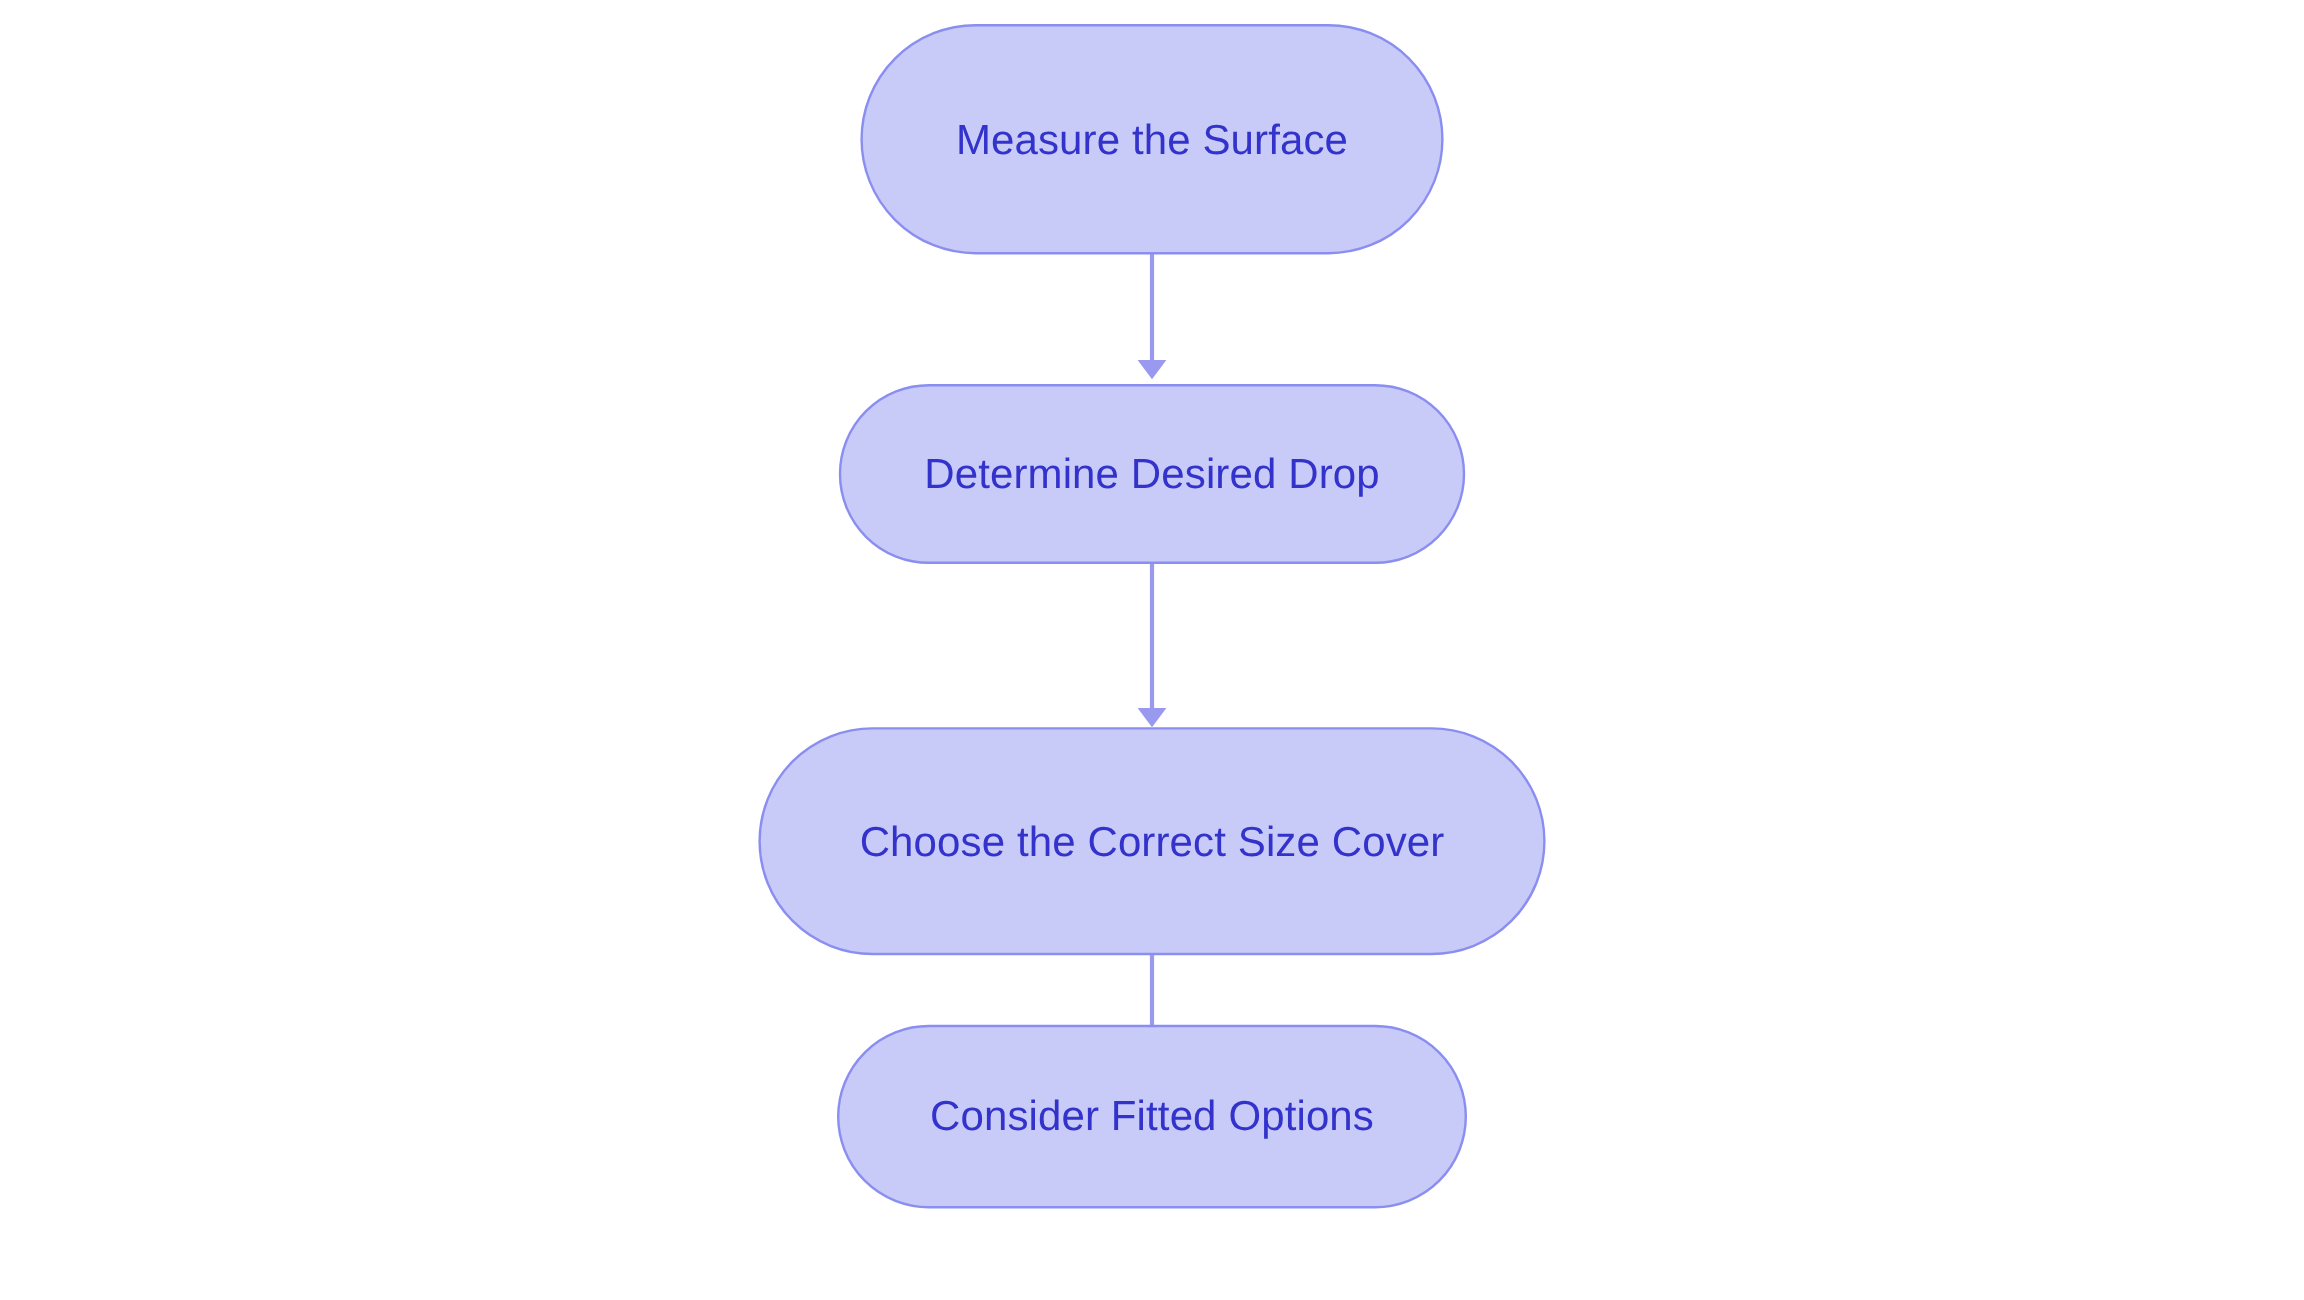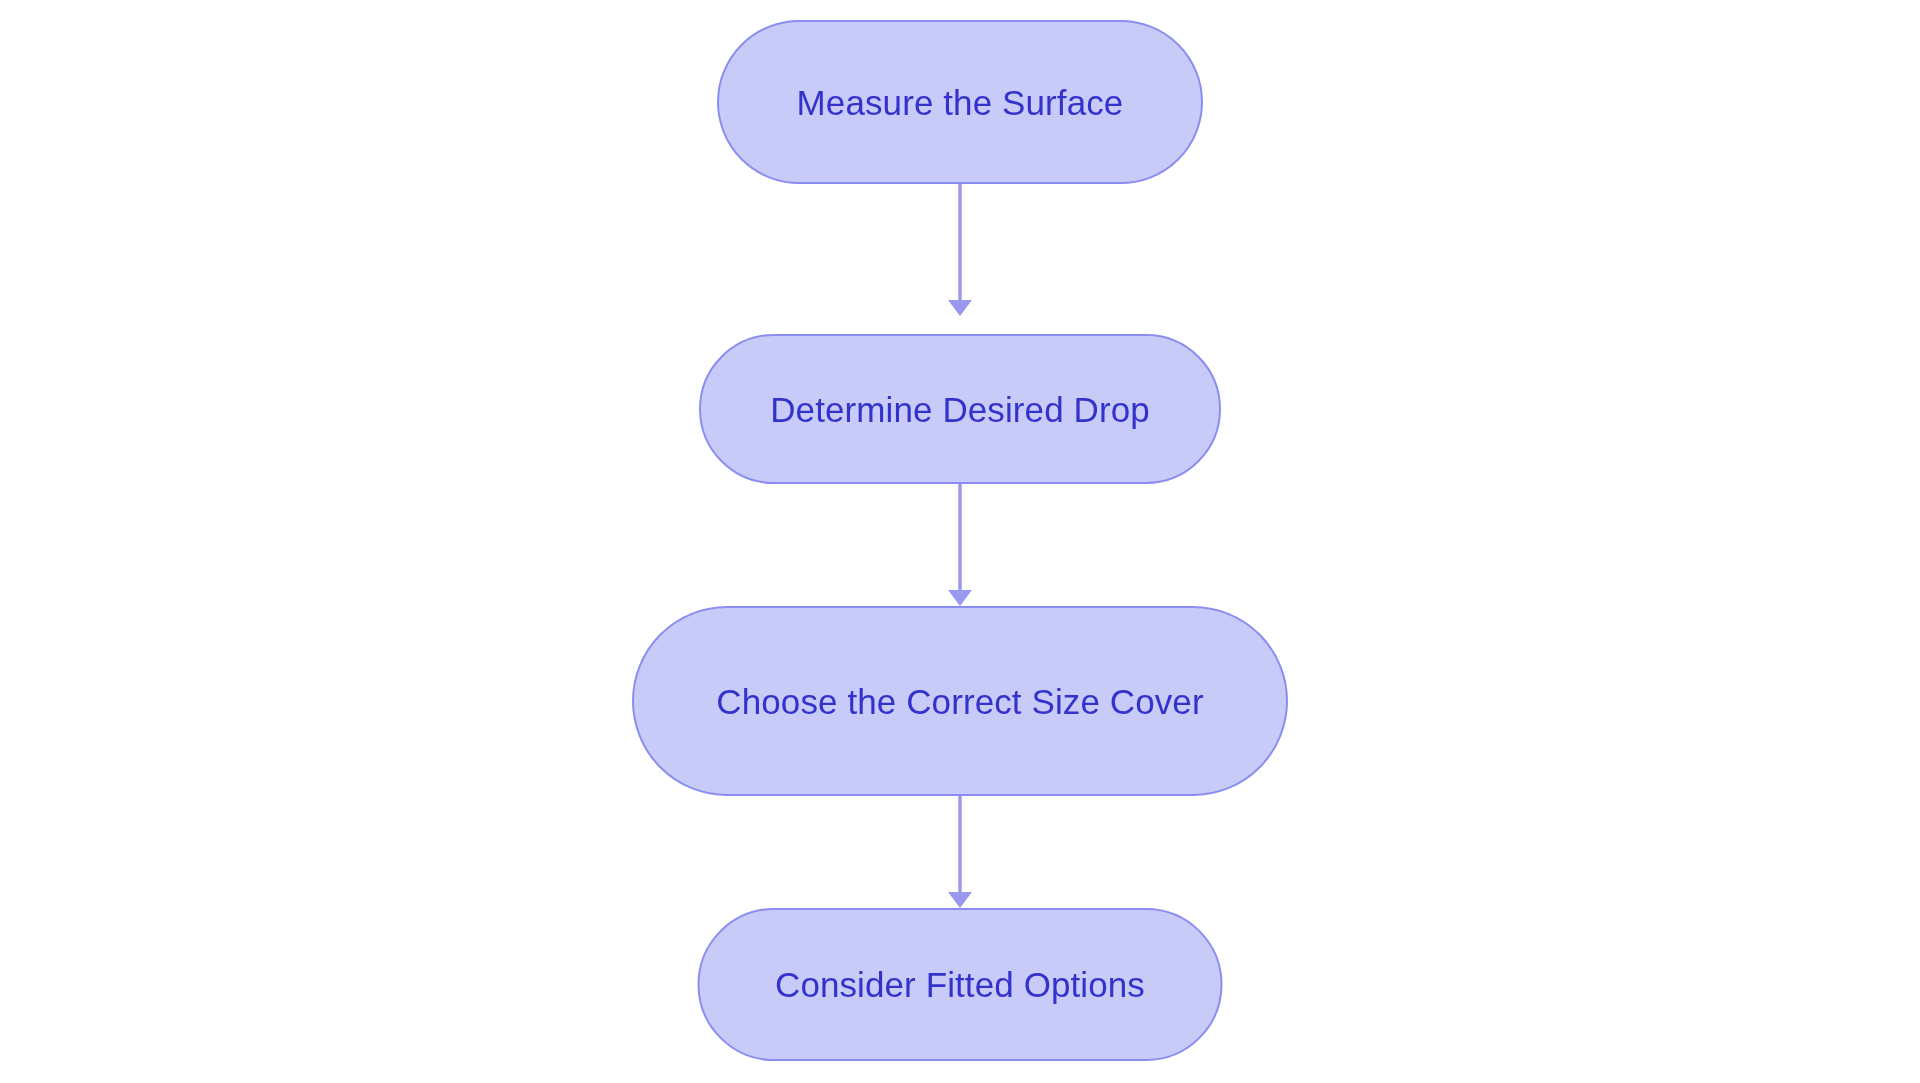--- a/index.html
+++ b/index.html
@@ -50,24 +50,24 @@
     font-size: 35px;
     font-weight: 400;
     color: #3333cc;
     letter-spacing: 0.1px;
     white-space: nowrap;
     line-height: 1;
     text-align: center;
   }
 
   
-  #node-0 { left: 960px; top: 20px;  width: 486px; height: 164px; }
-  #node-1 { left: 960px; top: 334px; width: 522px; height: 150px; }
+  #node-0 { left: 960px; top: 20px;  width: 486px; height: 192px; }
+  #node-1 { left: 960px; top: 320px; width: 522px; height: 150px; }
   #node-2 { left: 960px; top: 606px; width: 656px; height: 190px; }
-  #node-3 { left: 960px; top: 908px; width: 525px; height: 153px; }
+  #node-3 { left: 960px; top: 854px; width: 525px; height: 153px; }
 </style>
 </head>
 <body>
 
 <div id="flowchart">
 
   <svg id="connector-layer" width="1920" height="1083" viewBox="0 0 1920 1083" xmlns="http://www.w3.org/2000/svg">
 
     <g>
       <line x1="960" y1="168" x2="960" y2="300" stroke="#9999f0" stroke-width="3.5"></line>

